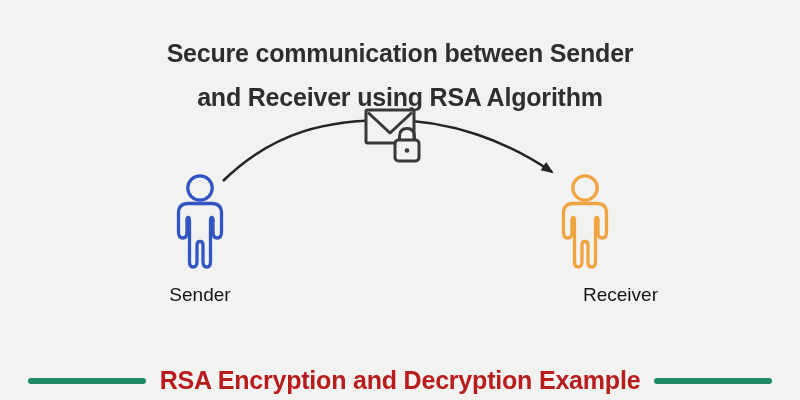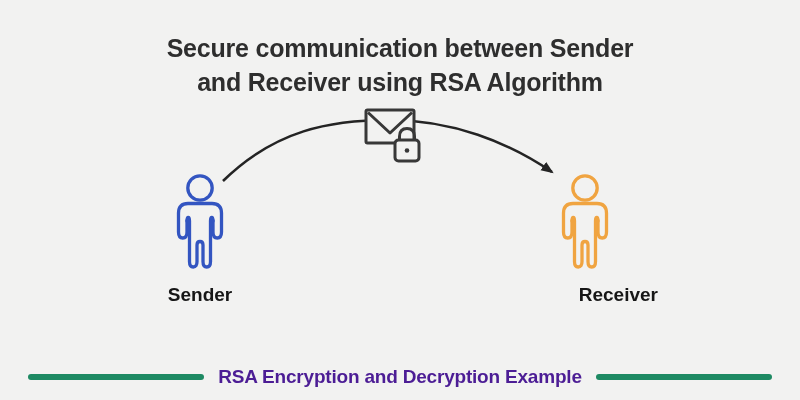--- a/index.html
+++ b/index.html
@@ -14,21 +14,21 @@
     height: 400px;
     background: #f2f2f1;
   }
   .title {
     position: absolute;
     top: 31px;
     left: 0;
     width: 100%;
     text-align: center;
     font-size: 25px;
-    line-height: 34px;
+    line-height: 44px;
     font-weight: 700;
     letter-spacing: -0.2px;
     color: #2e2e2e;
     white-space: pre-line;
   }
   .diagram-svg {
     position: absolute;
     top: 0;
     left: 0;
   }
@@ -58,45 +58,45 @@
     stroke-linejoin: round;
   }
   .figure-sender   { stroke: #3355c1; }
   .figure-receiver { stroke: #f0a441; }
   .actor-label {
     position: absolute;
     top: 284px;
     width: 140px;
     text-align: center;
     font-size: 19px;
-    font-weight: 700;
+    font-weight: 400;
     color: #161616;
   }
   .actor-label.sender   { left: 130px; }
   .actor-label.receiver { left: 518px; text-align: right; }
   .footer {
     position: absolute;
     left: 28px;
     right: 28px;
     top: 366px;
     display: flex;
     align-items: center;
     gap: 14px;
   }
   .footer-line {
     flex: 1;
     height: 6px;
     border-radius: 3px;
     background: #1e8a63;
   }
   .footer-caption {
-    font-size: 19px;
+    font-size: 25px;
     font-weight: 700;
     letter-spacing: -0.2px;
-    color: #4c1d95;
+    color: #b91c1c;
     white-space: nowrap;
   }
 </style>
 </head>
 <body>
 
 <div class="canvas">
 
   <div class="title">Secure communication between Sender
 and Receiver using RSA Algorithm</div>

